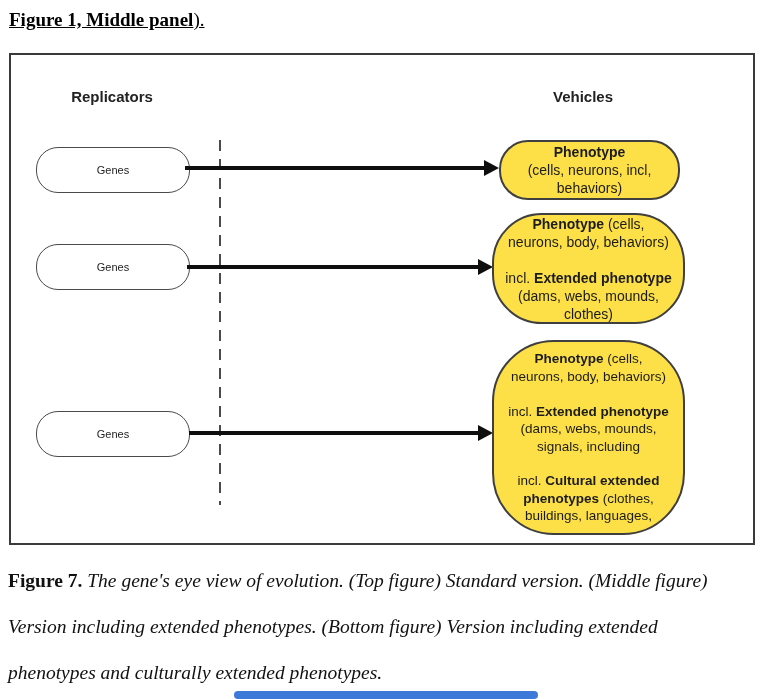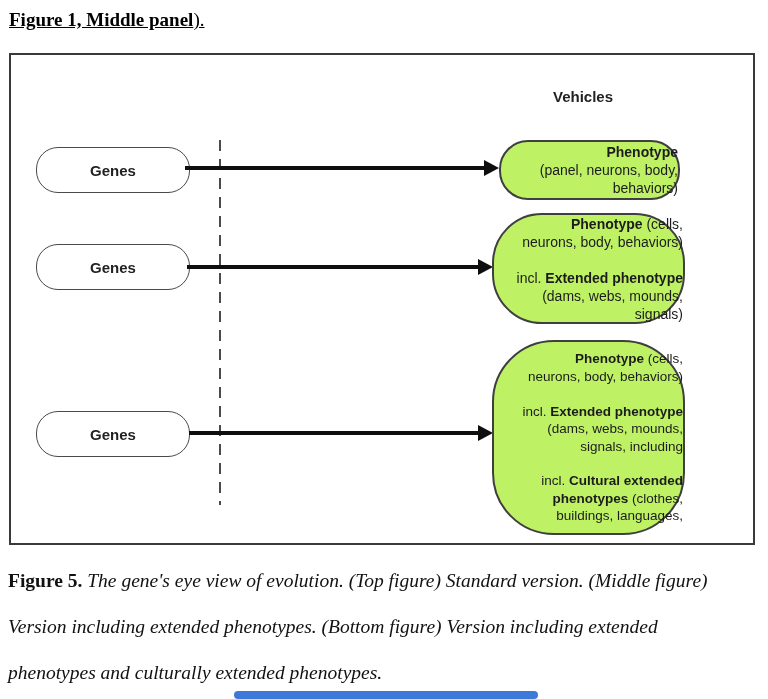--- a/index.html
+++ b/index.html
@@ -18,40 +18,40 @@
   .col-header{position:absolute;font-size:15px;font-weight:bold;color:#222;
     text-align:center;width:150px;}
   .col-header.rep{left:26px;top:33px;}
   .col-header.veh{left:497px;top:33px;}
 
   .dashed{position:absolute;left:208px;top:85px;width:2px;height:365px;
     background:repeating-linear-gradient(to bottom,#4a4a4a 0 11px,transparent 11px 19px);}
 
   .genes{position:absolute;left:25px;width:152px;height:44px;
     border:1.5px solid #4a4a4a;border-radius:22px;background:#fff;
-    display:flex;align-items:center;justify-content:center;font-size:15px;color:#222;font-weight:bold;}
+    display:flex;align-items:center;justify-content:center;font-size:11px;color:#222;}
   .genes.g1{top:92px;}
   .genes.g2{top:189px;}
   .genes.g3{top:356px;}
 
   .arrow{position:absolute;}
   .arrow .shaft{position:absolute;height:4px;background:#0e0e0e;}
   .arrow .head{position:absolute;width:0;height:0;
     border-top:8px solid transparent;border-bottom:8px solid transparent;
     border-left:15px solid #0e0e0e;}
   .arrow.a1 .shaft{left:174px;top:111px;width:300px;}
   .arrow.a1 .head{left:473px;top:105px;}
   .arrow.a2 .shaft{left:176px;top:210px;width:292px;}
   .arrow.a2 .head{left:467px;top:204px;}
   .arrow.a3 .shaft{left:178px;top:376px;width:290px;}
   .arrow.a3 .head{left:467px;top:370px;}
 
-  .vehicle{position:absolute;border:2px solid #3f3f3f;background:#bef264;
+  .vehicle{position:absolute;border:2px solid #3f3f3f;background:#fde047;
     display:flex;flex-direction:column;justify-content:center;
-    text-align:center;color:#1c1c1c;align-items:flex-end;}
+    text-align:center;color:#1c1c1c;}
   .vehicle.v1{left:488px;top:85px;width:177px;height:56px;
     border-radius:29px;font-size:14px;line-height:18px;}
   .vehicle.v2{left:481px;top:158px;width:189px;height:107px;
     border-radius:50px;font-size:14px;line-height:18px;}
   .vehicle.v3{left:481px;top:285px;width:189px;height:191px;
     border-radius:62px;font-size:13.5px;line-height:17.4px;}
 
   .caption{position:absolute;left:8px;top:558px;width:756px;
     font-family:"Liberation Serif",serif;font-size:19.5px;color:#111;
     line-height:46px;}
@@ -60,20 +60,21 @@
     border-radius:4px;background:#3c79d8;}
 </style>
 </head>
 <body>
 
 <div class="doc-title">
     <div><span class="b">Figure 1, Middle panel</span><span>).</span></div>
   </div>
 
 <div class="panel">
+  <div class="col-header rep">Replicators</div>
   <div class="col-header veh">Vehicles</div>
 
   <div class="dashed"></div>
 
   <div class="genes g1">
     <span>Genes</span>
   </div>
   <div class="genes g2">
     <span>Genes</span>
   </div>
@@ -89,44 +90,44 @@
     <div class="shaft"></div>
     <div class="head"></div>
   </div>
   <div class="arrow a3">
     <div class="shaft"></div>
     <div class="head"></div>
   </div>
 
   <div class="vehicle v1">
       <div><span class="b">Phenotype</span></div>
-      <div><span>(panel, neurons, body,</span></div>
+      <div><span>(cells, neurons, incl,</span></div>
       <div><span>behaviors)</span></div>
     </div>
   <div class="vehicle v2">
       <div><span class="b">Phenotype</span><span> (cells,</span></div>
       <div><span>neurons, body, behaviors)</span></div>
       <div>&nbsp;</div>
       <div><span>incl. </span><span class="b">Extended phenotype</span></div>
       <div><span>(dams, webs, mounds,</span></div>
-      <div><span>signals)</span></div>
+      <div><span>clothes)</span></div>
     </div>
   <div class="vehicle v3">
       <div><span class="b">Phenotype</span><span> (cells,</span></div>
       <div><span>neurons, body, behaviors)</span></div>
       <div>&nbsp;</div>
       <div><span>incl. </span><span class="b">Extended phenotype</span></div>
       <div><span>(dams, webs, mounds,</span></div>
       <div><span>signals, including</span></div>
       <div>&nbsp;</div>
       <div><span>incl. </span><span class="b">Cultural extended</span></div>
       <div><span class="b">phenotypes</span><span> (clothes,</span></div>
       <div><span>buildings, languages,</span></div>
     </div>
 </div>
 
 <div class="caption">
-    <div><span class="b">Figure 5.</span><span class="i"> The gene's eye view of evolution. (Top figure) Standard version. (Middle figure)</span></div>
+    <div><span class="b">Figure 7.</span><span class="i"> The gene's eye view of evolution. (Top figure) Standard version. (Middle figure)</span></div>
     <div><span class="i">Version including extended phenotypes. (Bottom figure) Version including extended</span></div>
     <div><span class="i">phenotypes and culturally extended phenotypes.</span></div>
   </div>
 
 <div class="accent-bar" style="background: rgb(60, 121, 216);"></div>
 
 </body></html>

